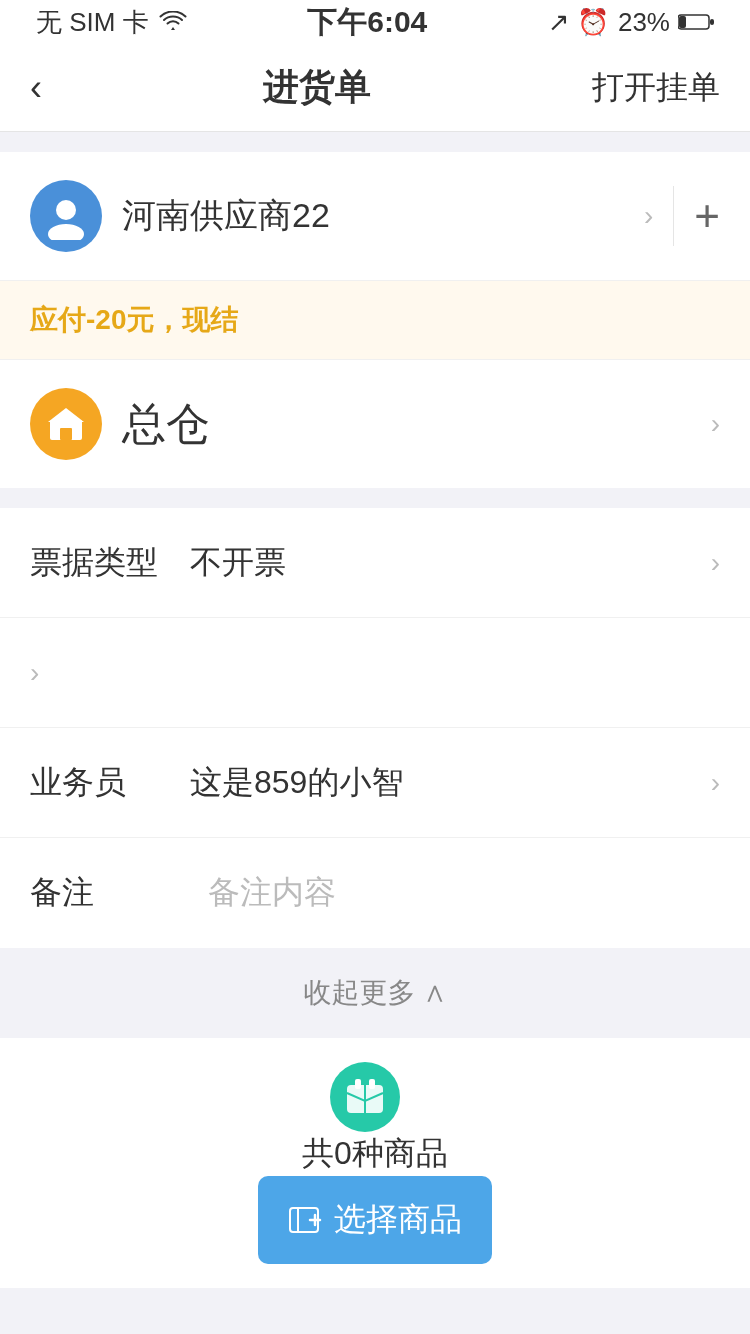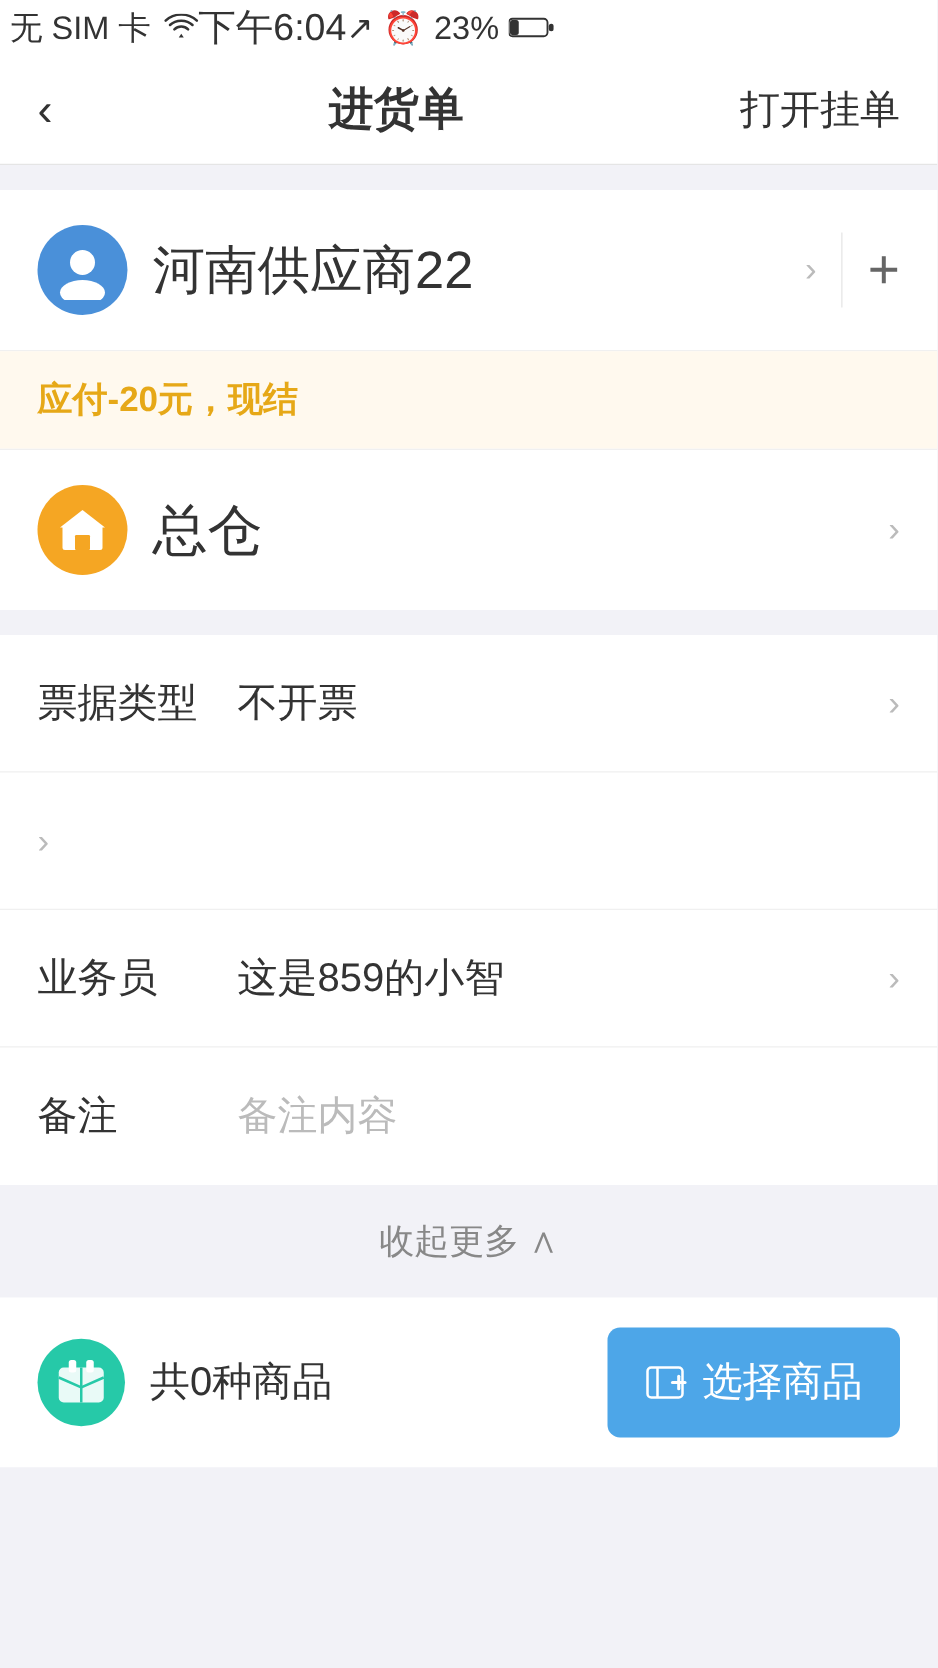--- a/index.html
+++ b/index.html
@@ -12,34 +12,34 @@
       font-size: 32px;
       color: #333;
     }
 
     
     .status-bar {
       height: 44px;
       background: #fff;
       display: flex;
       align-items: center;
-      justify-content: flex-start;
-      padding: 0 8px;
+      justify-content: space-between;
+      padding: 0 36px;
       font-size: 28px;
       font-weight: 500;
     }
     .status-left {
       display: flex;
       align-items: center;
       gap: 10px;
       font-size: 26px;
     }
     .status-center {
       font-size: 30px;
-      font-weight: 400;
+      font-weight: 700;
     }
     .status-right {
       display: flex;
       align-items: center;
       gap: 8px;
       font-size: 26px;
     }
     .battery-icon {
       display: inline-flex;
       align-items: center;
@@ -97,21 +97,21 @@
       border-radius: 50%;
       background: #4a90d9;
       display: flex;
       align-items: center;
       justify-content: center;
       margin-right: 20px;
       flex-shrink: 0;
     }
     .supplier-name {
       flex: 1;
-      font-size: 42px;
+      font-size: 34px;
       color: #333;
     }
     .chevron-right {
       color: #bbb;
       font-size: 28px;
       margin-right: 0;
     }
     .divider-vertical {
       width: 1px;
       height: 60px;
@@ -165,20 +165,21 @@
     }
     .form-row {
       display: flex;
       align-items: center;
       padding: 0 30px;
       height: 110px;
       border-bottom: 1px solid #f0f0f0;
     }
     .form-row:last-child {
       border-bottom: none;
+      gap: 18px;
     }
     .form-label {
       font-size: 32px;
       color: #333;
       width: 140px;
       flex-shrink: 0;
     }
     .form-value {
       flex: 1;
       font-size: 32px;
@@ -203,20 +204,21 @@
       cursor: pointer;
     }
 
     
     .bottom-section {
       background: #fff;
       display: flex;
       align-items: center;
       padding: 24px 30px;
       margin-top: 0;
+      flex-direction: column;
     }
     .product-icon-wrap {
       width: 70px;
       height: 70px;
       border-radius: 50%;
       background: #26c9a8;
       display: flex;
       align-items: center;
       justify-content: center;
       margin-right: 20px;

